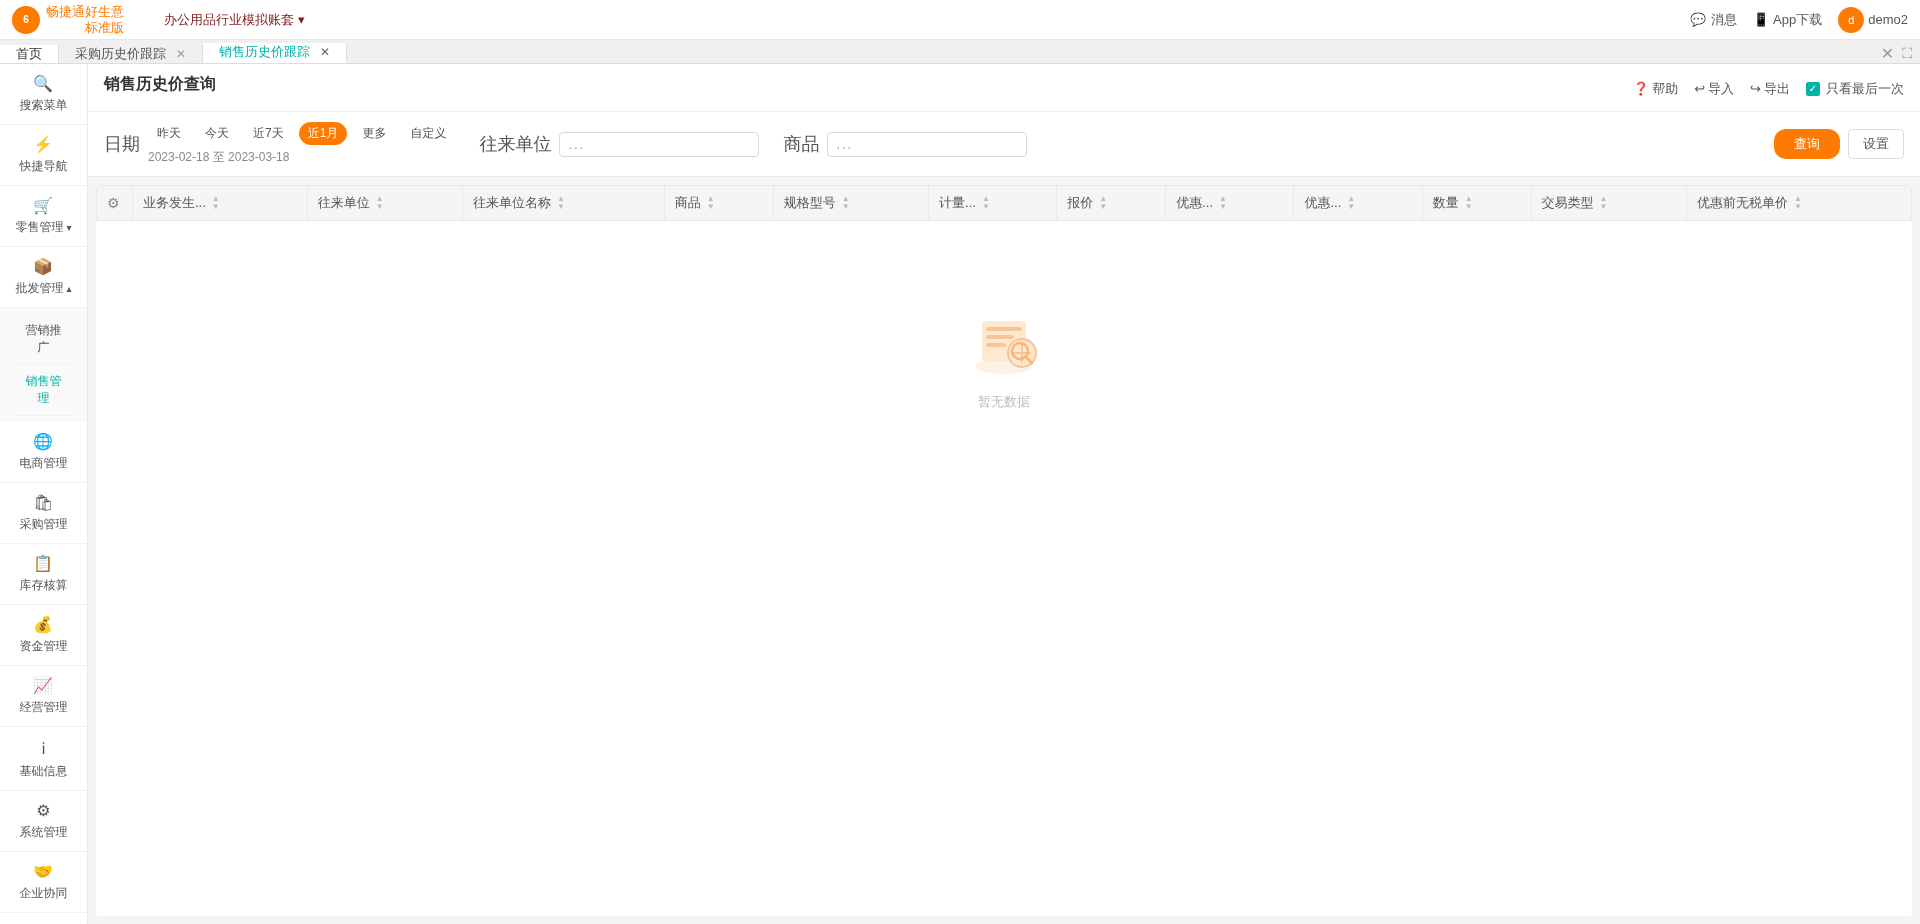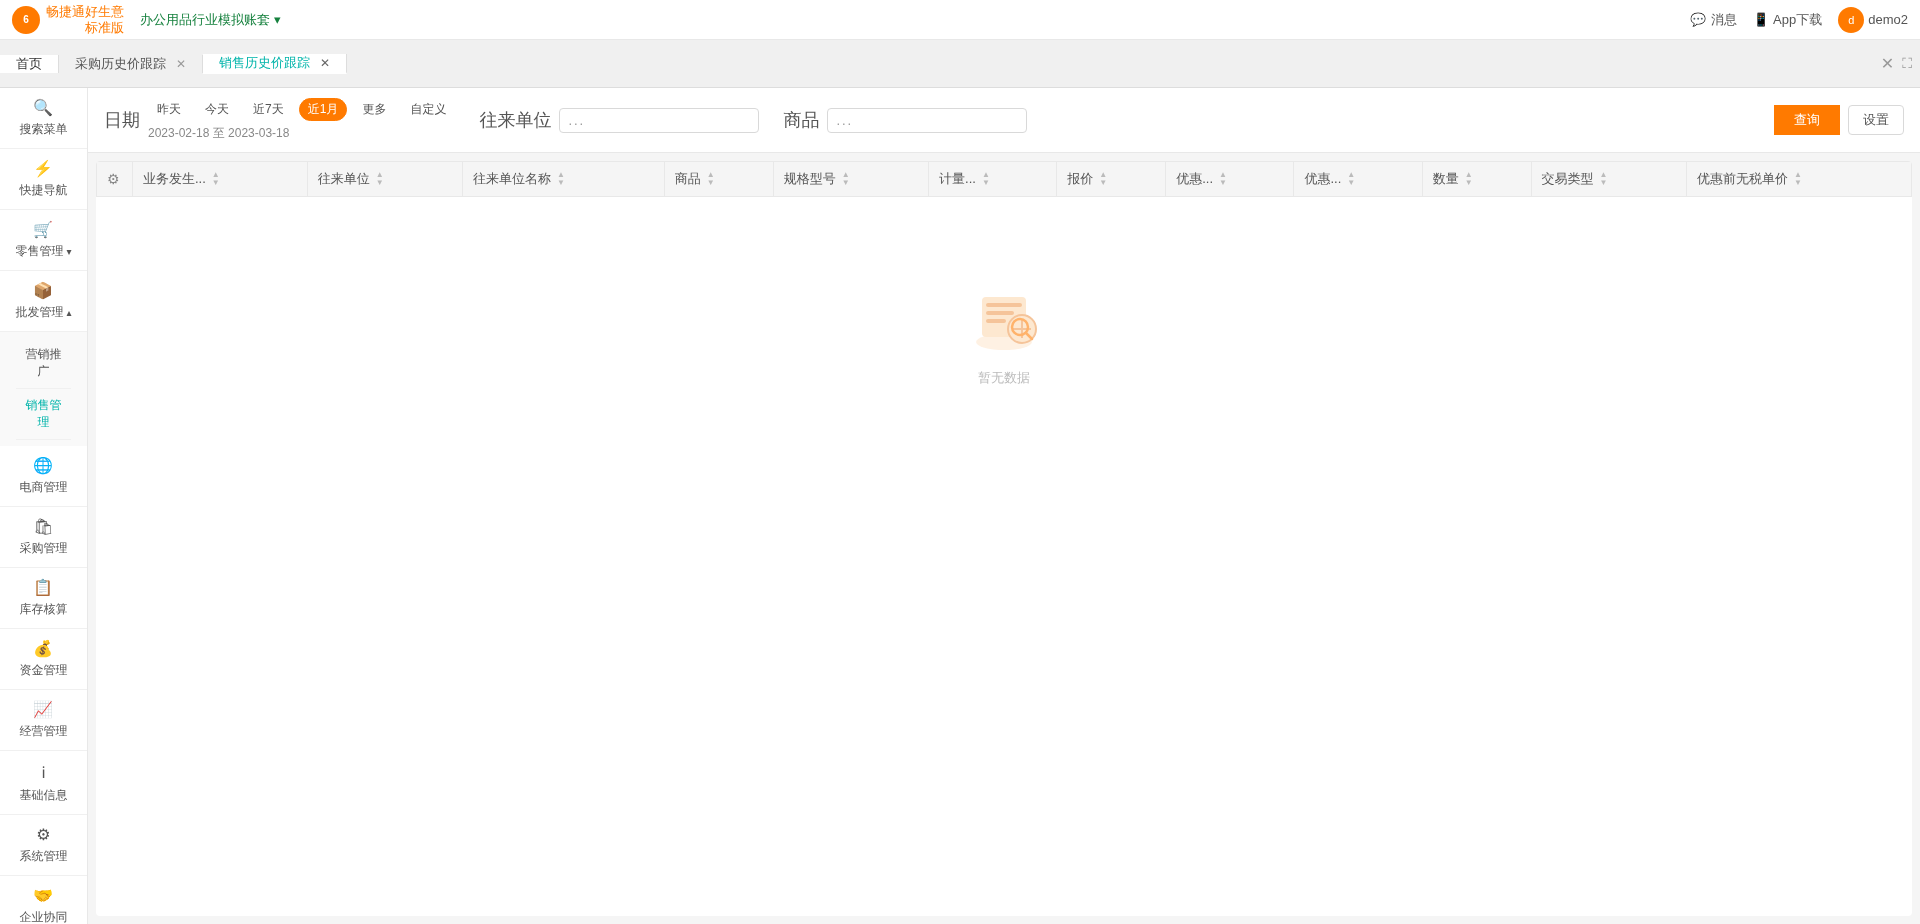--- a/index.html
+++ b/index.html
@@ -4,27 +4,27 @@
   <style>
     * { margin: 0; padding: 0; box-sizing: border-box; }
     body { font-family: "Microsoft YaHei", "PingFang SC", sans-serif; font-size: 13px; background: #f5f5f5; display: flex; flex-direction: column; height: 924px; overflow: hidden; }
 
     
     .topbar { height: 40px; background: #fff; display: flex; align-items: center; justify-content: space-between; padding: 0 12px; border-bottom: 1px solid #e8e8e8; z-index: 100; }
     .topbar-left { display: flex; align-items: center; gap: 8px; }
     .logo-area { display: flex; align-items: center; gap: 6px; }
     .logo-icon { width: 28px; height: 28px; background: #ff7a00; border-radius: 50%; display: flex; align-items: center; justify-content: center; color: #fff; font-size: 10px; font-weight: bold; }
     .logo-text { font-size: 13px; color: #ff7a00; line-height: 1.2; text-align: right; }
-    .app-selector { display: flex; align-items: center; gap: 4px; color: #15803d; font-size: 13px; cursor: pointer; padding: 0 8px; }
+    .app-selector { display: flex; align-items: center; gap: 4px; color: #7f1d1d; font-size: 13px; cursor: pointer; padding: 0 8px; margin-left: 24px; }
     .topbar-right { display: flex; align-items: center; gap: 16px; color: #555; font-size: 13px; }
     .topbar-right-item { display: flex; align-items: center; gap: 4px; cursor: pointer; }
     .avatar { width: 26px; height: 26px; border-radius: 50%; background: #ff7a00; display: flex; align-items: center; justify-content: center; color: #fff; font-size: 11px; }
 
     
-    .tabbar { height: 48px; background: #f0f0f0; display: flex; align-items: center; border-bottom: 1px solid #ddd; }
+    .tabbar { height: 24px; background: #f0f0f0; display: flex; align-items: flex-end; border-bottom: 1px solid #ddd; }
     .tab { display: flex; align-items: center; padding: 0 16px; gap: 6px; cursor: pointer; font-size: 13px; color: #555; border-right: 1px solid #ddd; white-space: nowrap; }
     .tab.home { background: #fff; color: #333; }
     .tab.active { background: #fff; color: #00b4aa; border-bottom: 2px solid #fff; }
     .tab .close-btn { font-size: 12px; color: #999; cursor: pointer; margin-left: 4px; }
     .tab.active .close-btn { color: #666; }
     .tabbar-actions { margin-left: auto; display: flex; align-items: center; padding: 0 8px; gap: 8px; }
 
     
     .main-layout { display: flex; flex: 1; overflow: hidden; }
 
@@ -43,21 +43,21 @@
 
     .filter-area { background: #fff; padding: 10px 16px; border-bottom: 1px solid #e8e8e8; display: flex; align-items: center; gap: 24px; flex-wrap: wrap; }
     .filter-label { color: #555; font-size: 18px; white-space: nowrap; }
     .date-options { display: flex; align-items: center; gap: 6px; }
     .date-btn { padding: 2px 8px; border-radius: 3px; cursor: pointer; font-size: 12px; color: #555; border: 1px solid transparent; }
     .date-btn.active { background: #ff7a00; color: #fff; border-radius: 12px; border-color: #ff7a00; }
     .date-range { font-size: 12px; color: #888; margin-top: 2px; }
     .filter-input { border: 1px solid #d9d9d9; border-radius: 4px; padding: 4px 8px; font-size: 13px; color: #333; min-width: 160px; display: flex; align-items: center; justify-content: space-between; cursor: pointer; }
     .filter-dots { color: #999; letter-spacing: 2px; }
     .action-buttons { display: flex; gap: 8px; margin-left: auto; }
-    .btn-query { background: #ff7a00; color: #fff; border: none; border-radius: 0; padding: 6px 20px; cursor: pointer; font-size: 13px; }
+    .btn-query { background: #ff7a00; color: #fff; border: none; border-radius: 12px; padding: 6px 20px; cursor: pointer; font-size: 13px; }
     .btn-settings { background: #fff; color: #555; border: 1px solid #d9d9d9; border-radius: 4px; padding: 5px 14px; cursor: pointer; font-size: 13px; }
 
     
     .table-area { flex: 1; overflow: auto; background: #fff; margin: 8px; border-radius: 4px; }
     .data-table { width: 100%; border-collapse: collapse; font-size: 13px; }
     .data-table th { background: #f5f5f5; color: #555; font-weight: normal; padding: 8px 10px; border: 1px solid #e8e8e8; white-space: nowrap; text-align: left; position: sticky; top: 0; z-index: 10; }
     .data-table th .sort-icons { display: inline-flex; flex-direction: column; margin-left: 4px; font-size: 8px; color: #bbb; line-height: 1; }
     .data-table th .col-label { display: flex; align-items: center; gap: 2px; }
     .data-table td { padding: 8px 10px; border: 1px solid #e8e8e8; color: #333; }
     .th-settings { width: 36px; text-align: center; }
@@ -199,20 +199,43 @@
     </div>
     <div class="sidebar-item">
       <span class="icon">🎯</span>
 
     </div>
 
   </div>
 
   <div class="content">
 
+    <div class="page-header-row">
+      <div class="page-title">销售历史价查询</div>
+      <div class="header-actions">
+        <div class="header-action">
+          <span>❓</span>
+          <span>帮助</span>
+        </div>
+        <div class="header-action">
+          <span>↩</span>
+          <span>导入</span>
+        </div>
+        <div class="header-action">
+          <span>↪</span>
+          <span>导出</span>
+        </div>
+        <div class="checkbox-area">
+          <div class="checkbox">
+            <span class="checkbox-check">✓</span>
+          </div>
+          <span class="checkbox-label">只看最后一次</span>
+        </div>
+      </div>
+    </div>
 
     <div class="filter-area">
       <div class="filter-block">
         <span class="filter-label">日期</span>
         <div class="filter-date-block">
           <div class="date-options">
             <span class="date-btn">昨天</span>
             <span class="date-btn">今天</span>
             <span class="date-btn">近7天</span>
             <span class="date-btn active">近1月</span>

